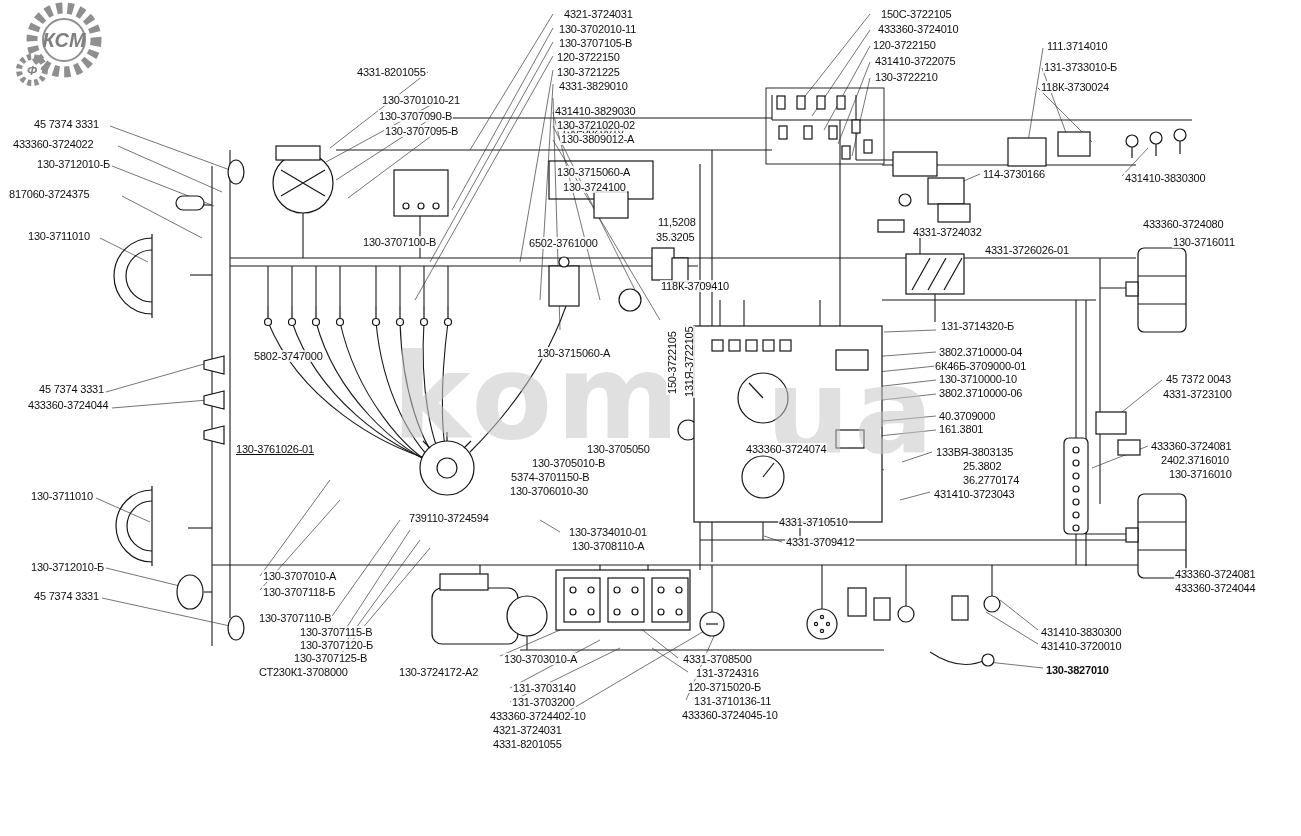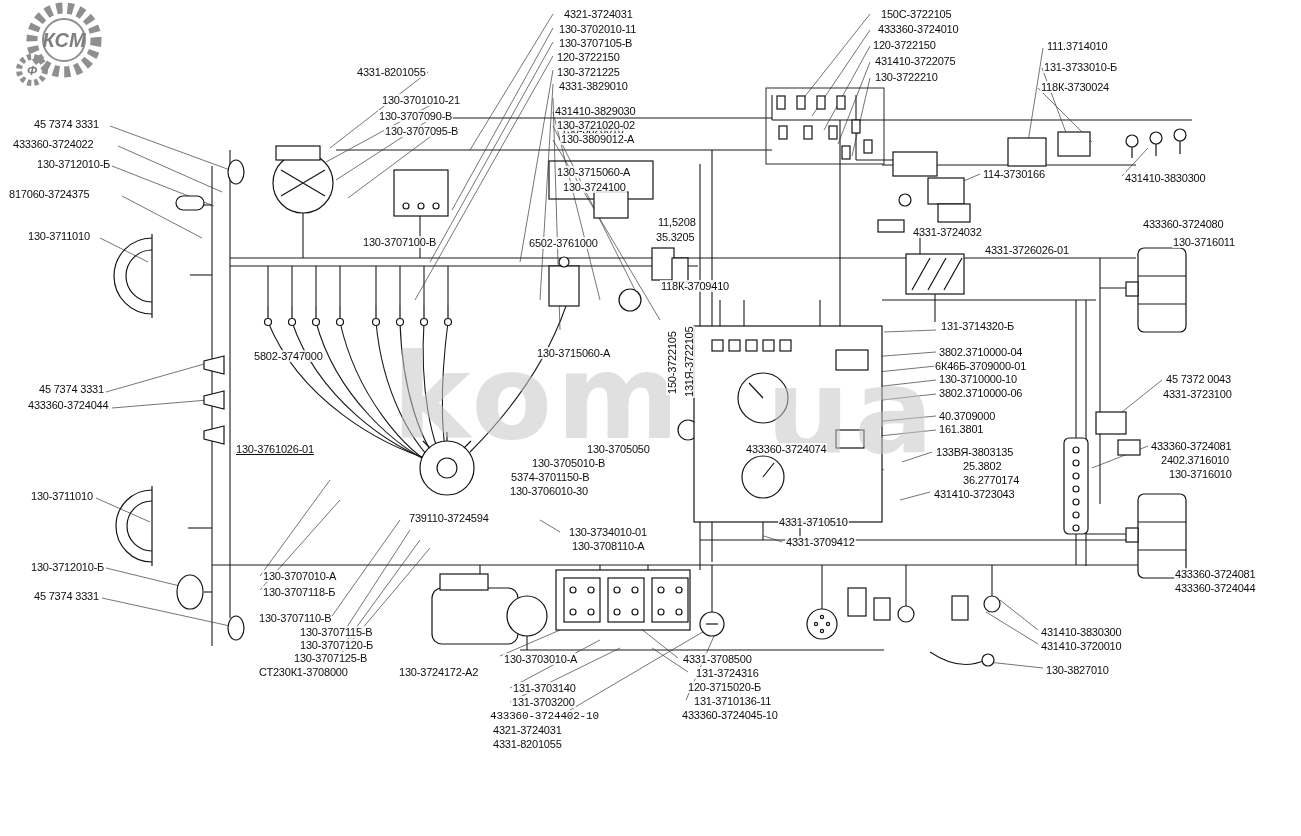--- a/index.html
+++ b/index.html
@@ -419,21 +419,21 @@
       <span class="part-label" style="left: 262px; top: 586px;">130-3707118-Б</span>
       <span class="part-label" style="left: 258px; top: 612px;">130-3707110-В</span>
       <span class="part-label" style="left: 299px; top: 626px;">130-3707115-В</span>
       <span class="part-label" style="left: 299px; top: 639px;">130-3707120-Б</span>
       <span class="part-label" style="left: 293px; top: 652px;">130-3707125-В</span>
       <span class="part-label" style="left: 258px; top: 666px;">СТ230К1-3708000</span>
       <span class="part-label" style="left: 398px; top: 666px;">130-3724172-А2</span>
       <span class="part-label" style="left: 503px; top: 653px;">130-3703010-А</span>
       <span class="part-label" style="left: 512px; top: 682px;">131-3703140</span>
       <span class="part-label" style="left: 511px; top: 696px;">131-3703200</span>
-      <span class="part-label" style="left: 489px; top: 710px; font-family: Liberation Mono, monospace;">433360-3724402-10</span>
+      <span class="part-label" style="left: 489px; top: 710px;">433360-3724402-10</span>
       <span class="part-label" style="left: 492px; top: 724px;">4321-3724031</span>
       <span class="part-label" style="left: 492px; top: 738px;">4331-8201055</span>
       <span class="part-label" style="left: 682px; top: 653px;">4331-3708500</span>
       <span class="part-label" style="left: 695px; top: 667px;">131-3724316</span>
       <span class="part-label" style="left: 687px; top: 681px;">120-3715020-Б</span>
       <span class="part-label" style="left: 693px; top: 695px;">131-3710136-11</span>
       <span class="part-label" style="left: 681px; top: 709px;">433360-3724045-10</span>
       <span class="part-label" style="left: 912px; top: 226px;">4331-3724032</span>
       <span class="part-label" style="left: 984px; top: 244px;">4331-3726026-01</span>
       <span class="part-label" style="left: 1142px; top: 218px;">433360-3724080</span>
@@ -454,17 +454,17 @@
       <span class="part-label" style="left: 933px; top: 488px;">431410-3723043</span>
       <span class="part-label" style="left: 1150px; top: 440px;">433360-3724081</span>
       <span class="part-label" style="left: 1160px; top: 454px;">2402.3716010</span>
       <span class="part-label" style="left: 1168px; top: 468px;">130-3716010</span>
       <span class="part-label" style="left: 778px; top: 516px;">4331-3710510</span>
       <span class="part-label" style="left: 785px; top: 536px;">4331-3709412</span>
       <span class="part-label" style="left: 1174px; top: 568px;">433360-3724081</span>
       <span class="part-label" style="left: 1174px; top: 582px;">433360-3724044</span>
       <span class="part-label" style="left: 1040px; top: 626px;">431410-3830300</span>
       <span class="part-label" style="left: 1040px; top: 640px;">431410-3720010</span>
-      <span class="part-label" style="left: 1045px; top: 664px;">130-3827010</span>
+      <span class="part-label" style="left: 1045px; top: 664px; font-weight: bold;">130-3827010</span>
     </div>
 
 
 </div>
 
 </body></html>

